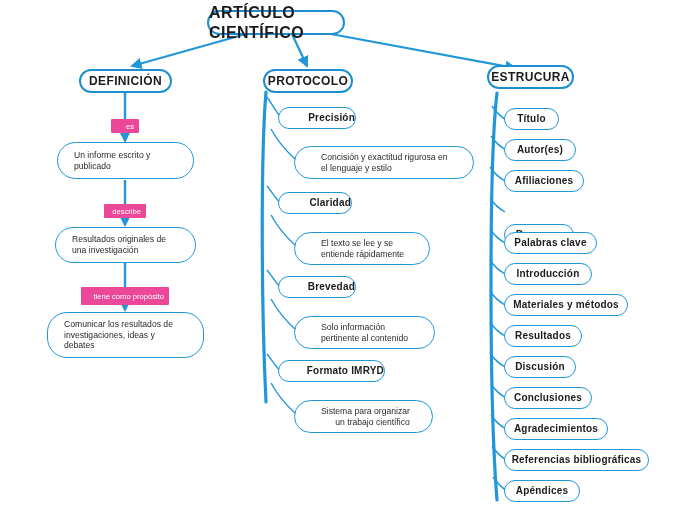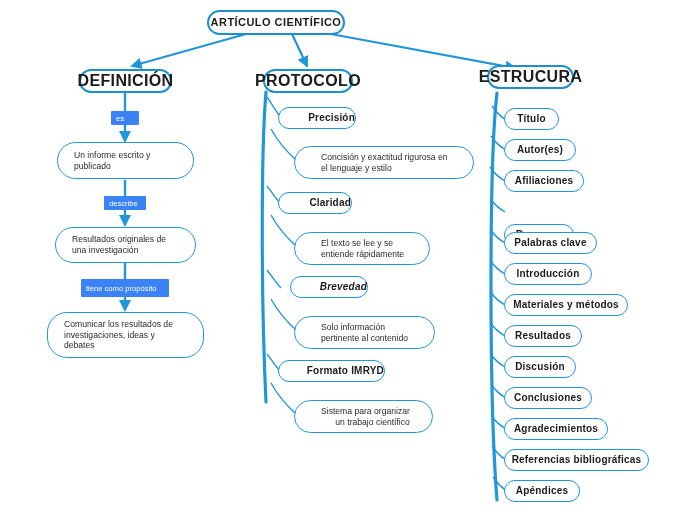--- a/index.html
+++ b/index.html
@@ -56,26 +56,26 @@
   }
   .node.struct {
     justify-content: center;
   }
   .node-label {
     display: block;
     line-height: 1.25;
     white-space: pre-line;
   }
   .root .node-label {
-    font-size: 11px;
+    font-size: 16px;
     font-weight: bold;
     letter-spacing: 0.45px;
   }
   .branch .node-label {
-    font-size: 16px;
+    font-size: 12px;
     font-weight: bold;
     letter-spacing: 0.35px;
   }
   .leafhead .node-label {
     font-size: 10px;
     font-weight: bold;
     letter-spacing: 0.2px;
   }
   .struct .node-label {
     font-size: 10px;
@@ -96,30 +96,31 @@
   .leftbox .node-label {
     font-size: 8.6px;
     font-weight: normal;
     padding-left: 16px;
     padding-right: 8px;
     color: #2a2a2a;
   }
   .badge {
     position: absolute;
     box-sizing: border-box;
-    background: #3b82f6;
+    background: #ec4899;
     color: #ffffff;
     font-size: 7.6px;
     display: flex;
     align-items: center;
-    justify-content: flex-start;
+    justify-content: flex-end;
     border-radius: 1px;
     z-index: 4;
     white-space: nowrap;
     padding: 0 5px;
+    margin-top: 8px;
   }
 </style>
 </head>
 <body>
 
 <div id="canvas">
 
   <svg id="connectors" viewBox="0 0 696 520" xmlns="http://www.w3.org/2000/svg">
     <defs>
       <marker id="arrowhead" viewBox="0 0 10 10" refX="8.4" refY="5" markerWidth="5.2" markerHeight="5.2" orient="auto-start-reverse">
@@ -224,21 +225,21 @@
   </div>
 
   <div class="node leafhead" style="left:278px; top:192px; width:74px; height:22px;">
     <span class="node-label">Claridad</span>
   </div>
   <div class="node desc" style="left:294px; top:232px; width:136px; height:33px;">
     <span class="node-label">El texto se lee y se
 entiende rápidamente</span>
   </div>
 
-  <div class="node leafhead" style="left:290px; top:276px; width:78px; height:22px;font-style:italic;">
+  <div class="node leafhead" style="left:278px; top:276px; width:78px; height:22px;">
     <span class="node-label">Brevedad</span>
   </div>
   <div class="node desc" style="left:294px; top:316px; width:141px; height:33px;">
     <span class="node-label">Solo información
 pertinente al contenido</span>
   </div>
 
   <div class="node leafhead" style="left:278px; top:360px; width:107px; height:22px;">
     <span class="node-label">Formato IMRYD</span>
   </div>

